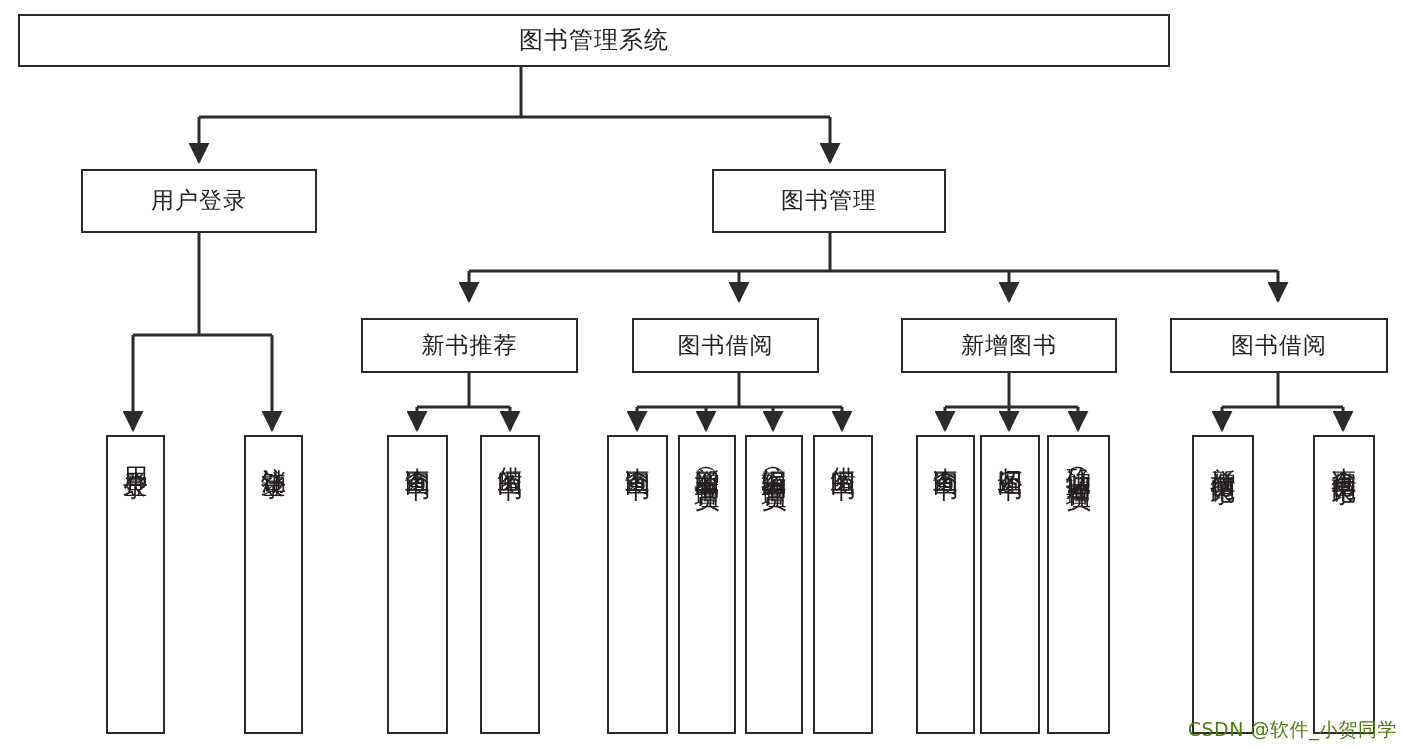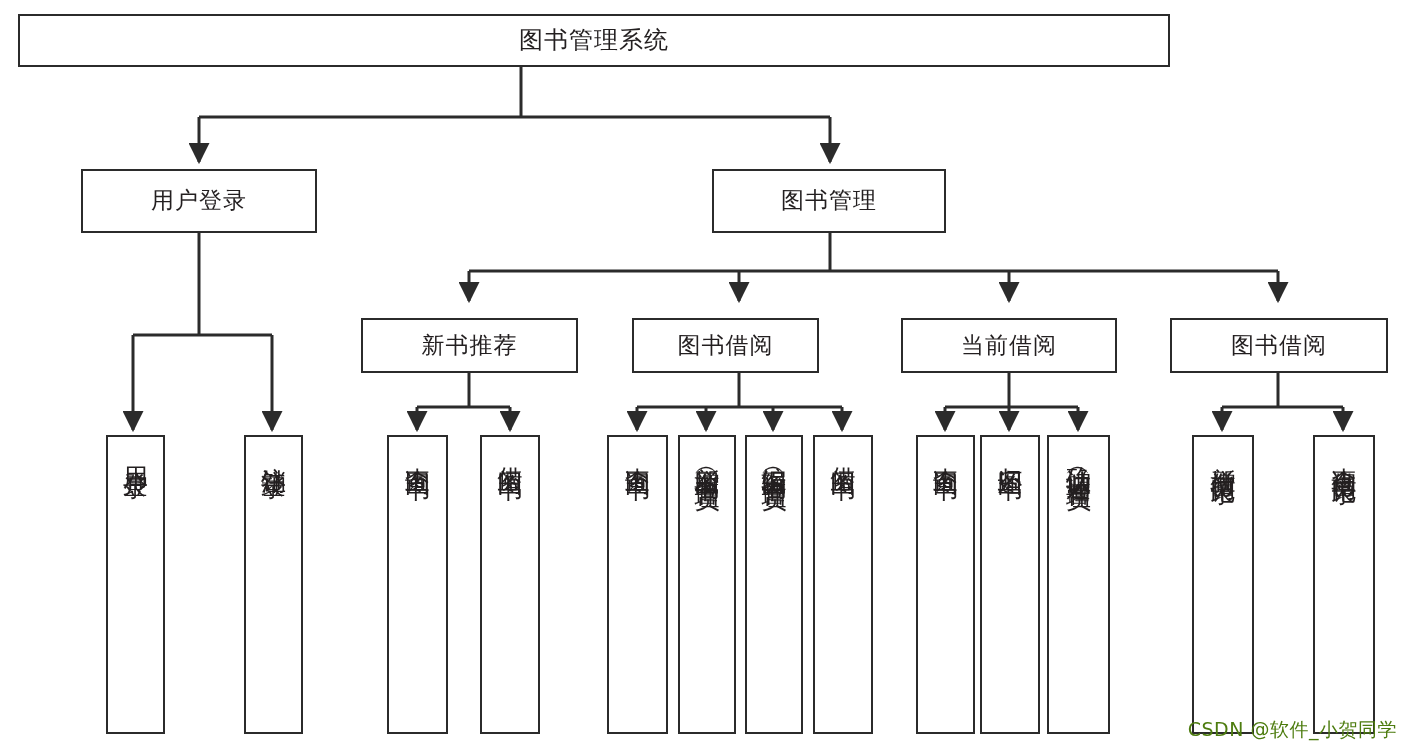--- a/index.html
+++ b/index.html
@@ -138,21 +138,21 @@
 
   <div class="node h" style="left:361px; top:318px; width:217px; height:55px;text-align:center;">
     <span class="lbl">新书推荐</span>
   </div>
 
   <div class="node h" style="left:632px; top:318px; width:187px; height:55px;text-align:right;">
     <span class="lbl">图书借阅</span>
   </div>
 
   <div class="node h" style="left:901px; top:318px; width:216px; height:55px;">
-    <span class="lbl">当前借阅</span>
+    <span class="lbl">新增图书</span>
   </div>
 
   <div class="node h" style="left:1170px; top:318px; width:218px; height:55px;">
     <span class="lbl">图书借阅</span>
   </div>
 
   <div class="node v" style="left:106px; top:435px; width:59px; height:299px;">
     <span class="lbl">用户登录</span>
   </div>
 

